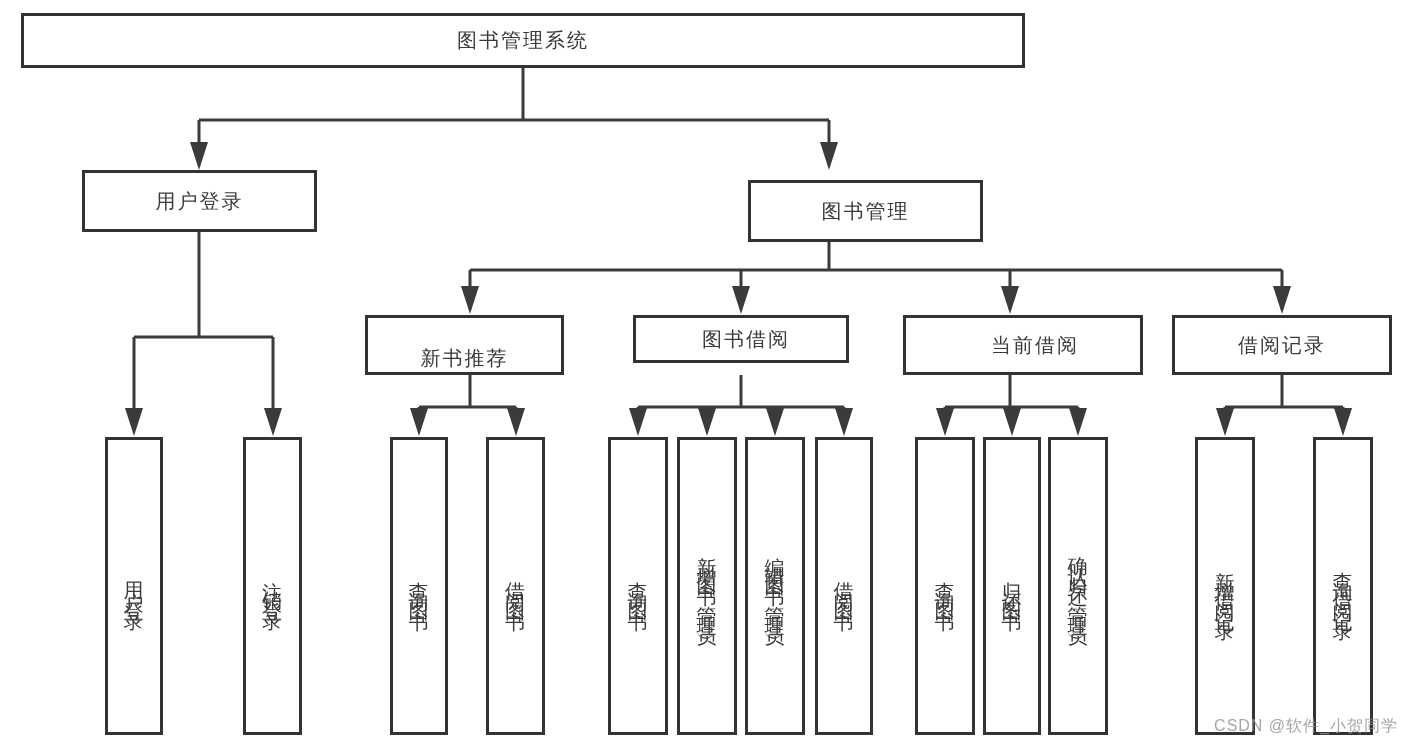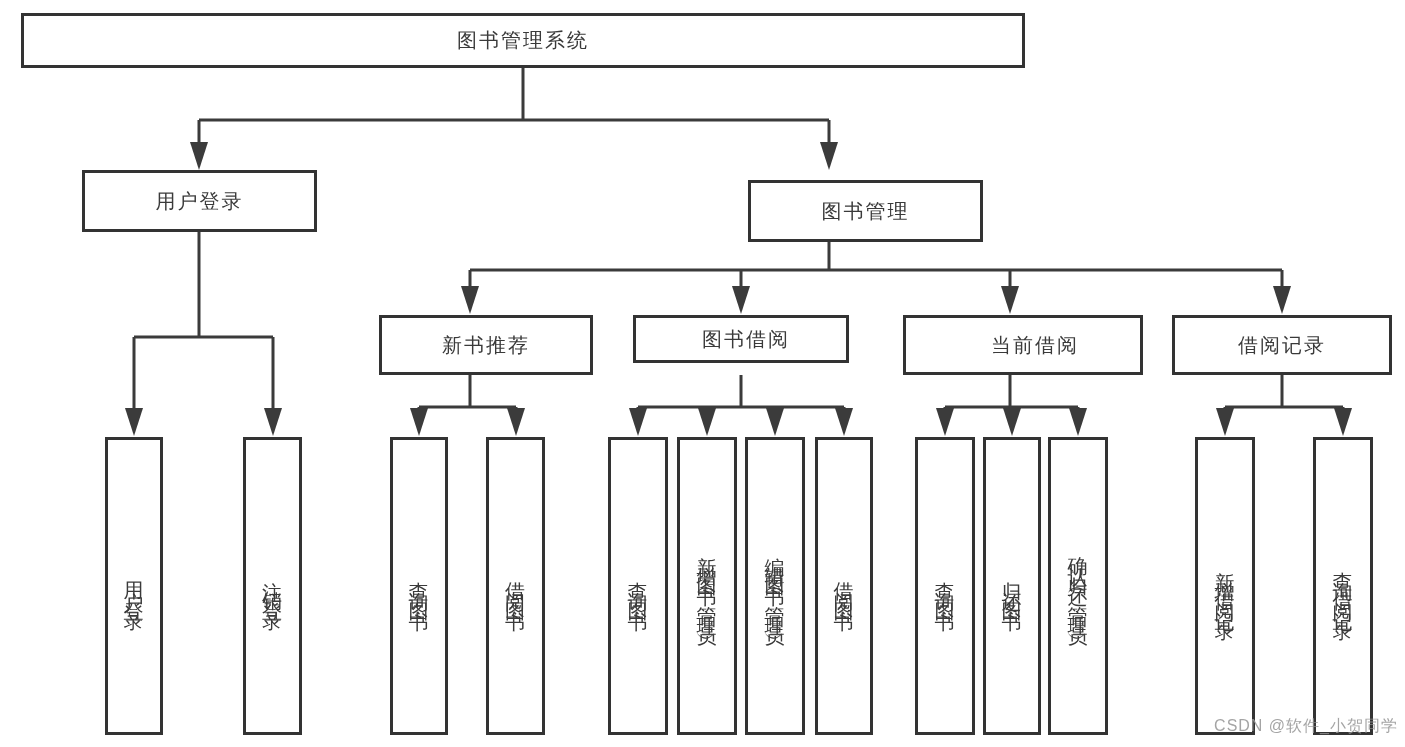--- a/index.html
+++ b/index.html
@@ -99,21 +99,21 @@
     <span>图书管理系统</span>
   </div>
 
   <div class="hnode" style="left:82px; top:170px; width:235px; height:62px;">
     <span>用户登录</span>
   </div>
   <div class="hnode" style="left:712px; top:180px; width:235px; height:62px;margin-left:36px;">
     <span>图书管理</span>
   </div>
 
-  <div class="hnode" style="left:379px; top:315px; width:214px; height:60px;">
+  <div class="hnode" style="left:365px; top:315px; width:199px; height:60px;align-items:flex-end;">
     <span>新书推荐</span>
   </div>
   <div class="hnode" style="left:633px; top:315px; width:216px; height:48px;padding-left:10px;">
     <span>图书借阅</span>
   </div>
   <div class="hnode" style="left:903px; top:315px; width:240px; height:60px;padding-left:24px;">
     <span>当前借阅</span>
   </div>
   <div class="hnode" style="left:1172px; top:315px; width:220px; height:60px;">
     <span>借阅记录</span>

